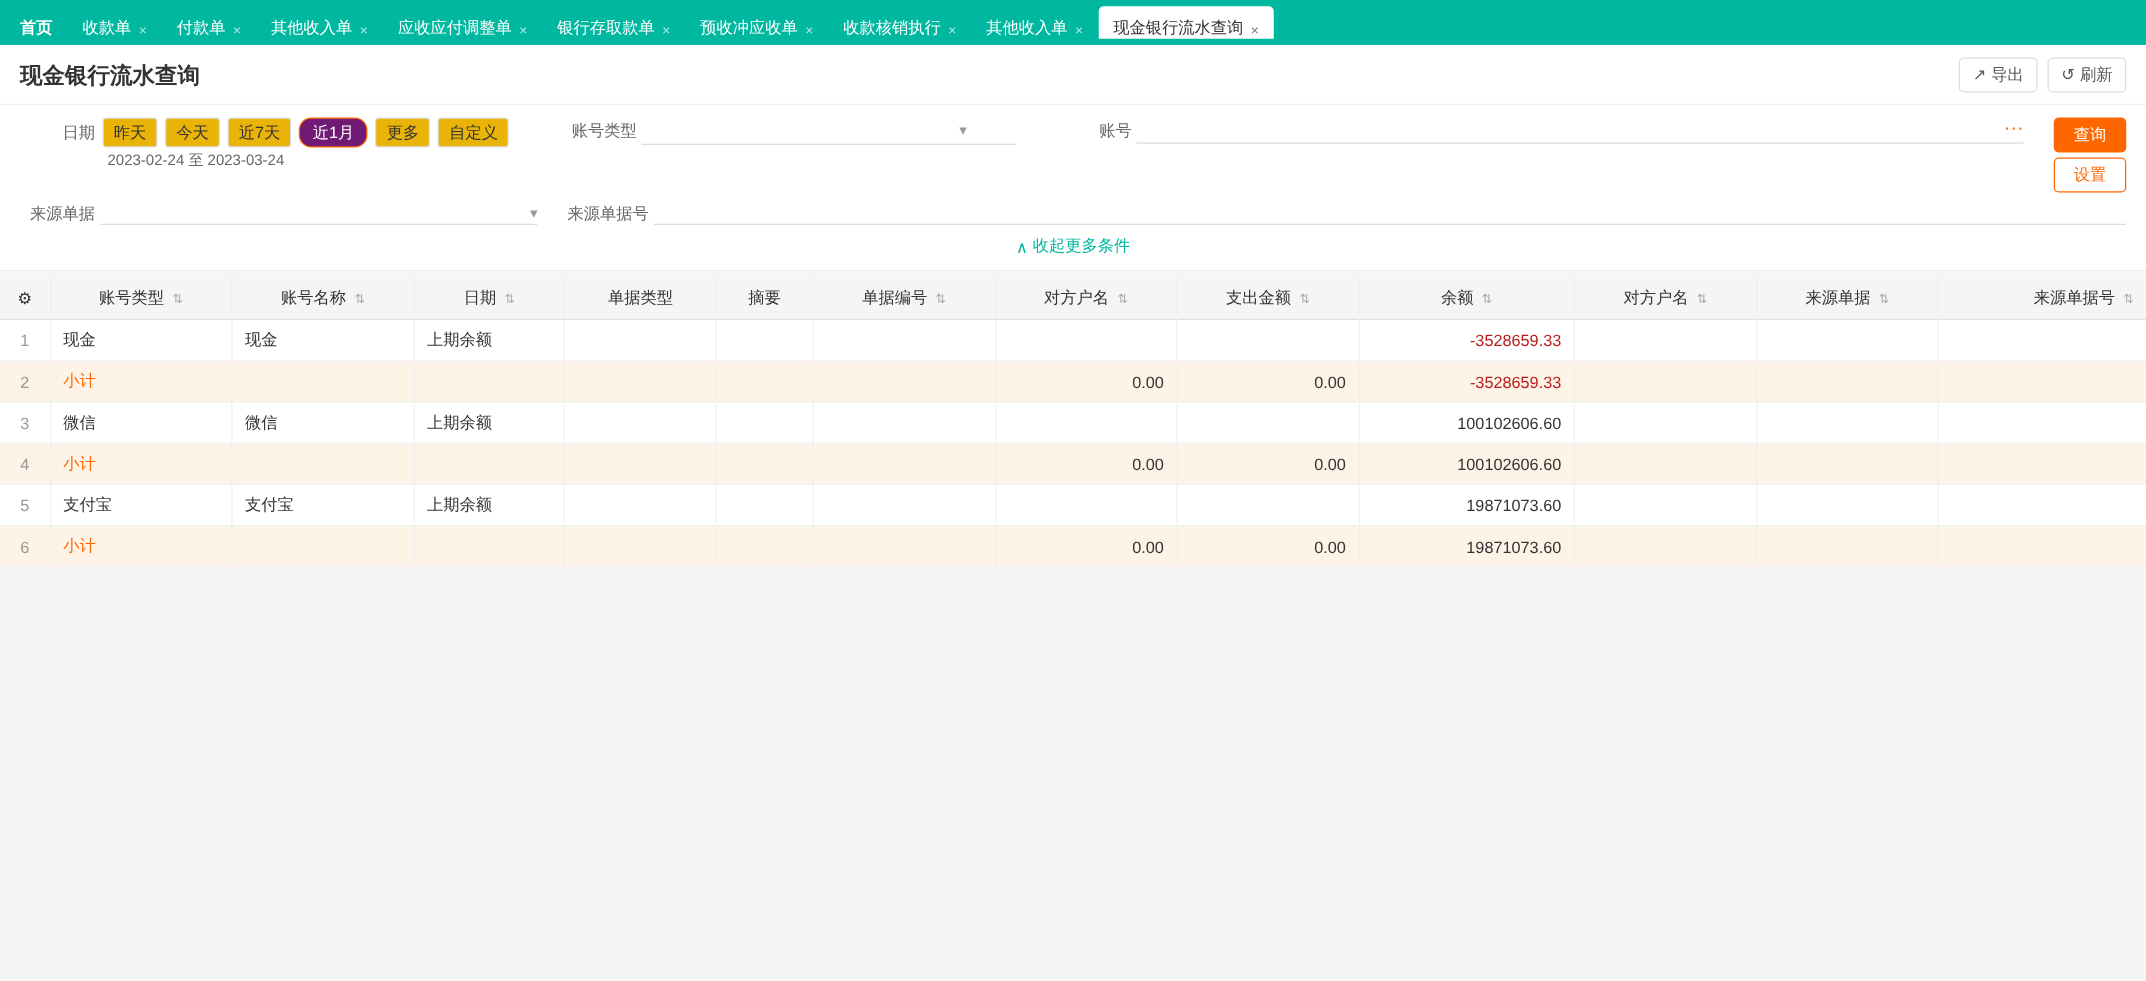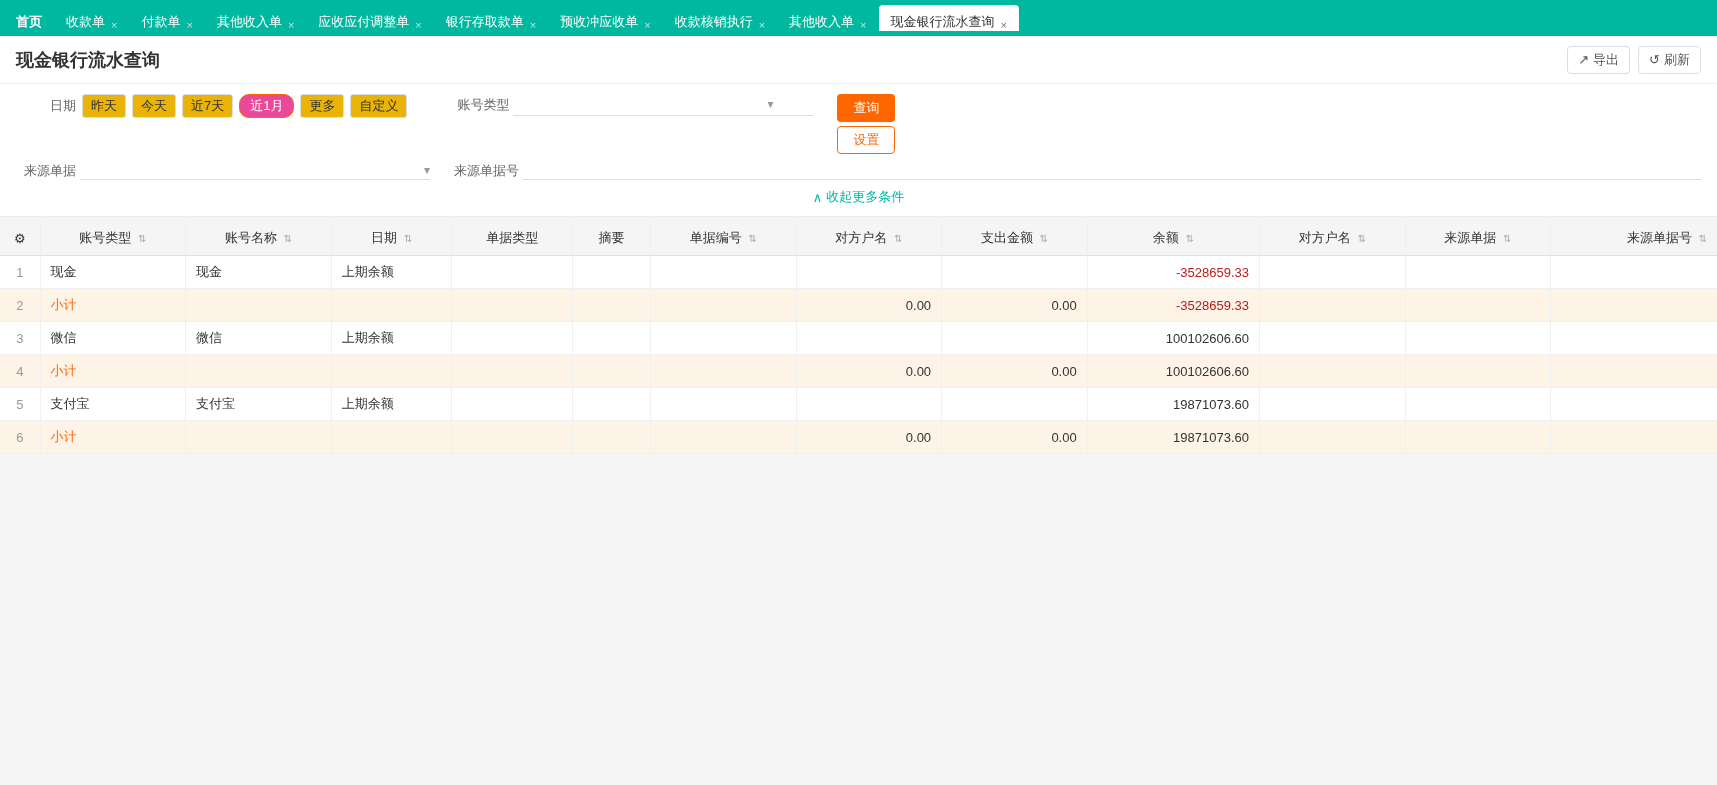--- a/index.html
+++ b/index.html
@@ -90,21 +90,21 @@
     .date-btn {
       padding: 2px 8px;
       border: 1px solid #ddd;
       border-radius: 3px;
       cursor: pointer;
       background: #eab308;
       color: #333;
       font-size: 13px;
     }
     .date-btn.active {
-      background: #ec4899;
+      background: #701a75;
       color: #fff;
       border-color: #f60;
       border-radius: 10px;
       padding: 2px 10px;
     }
     .date-range {
       color: #666;
       font-size: 12px;
       margin-left: 4px;
     }
@@ -284,30 +284,40 @@
         <span class="filter-label">日期</span>
         <div class="date-options">
           <button class="date-btn">昨天</button>
           <button class="date-btn">今天</button>
           <button class="date-btn">近7天</button>
           <button class="date-btn active">近1月</button>
           <button class="date-btn">更多</button>
           <button class="date-btn">自定义</button>
         </div>
       </div>
+      <div style="margin-left:66px;">
+        <span class="date-range">2023-02-24 至 2023-03-24</span>
+      </div>
     </div>
 
     <div style="display:flex; align-items:center; gap:4px; margin-left:30px;">
       <span class="filter-label">账号类型</span>
       <div class="account-type-wrapper">
         <input type="text" class="filter-select" style="min-width: 250px; border: none; outline: none;">
         <span class="dropdown-arrow">▾</span>
       </div>
     </div>
 
+    <div style="display:flex; align-items:center; gap:4px; margin-left:20px; flex:1;">
+      <span class="filter-label">账号</span>
+      <div style="display:flex; align-items:center; flex:1; border-bottom:1px solid #ddd; padding-bottom:2px;">
+        <input type="text" style="border: none; outline: none; flex: 1 1 0%; font-size: 13px;">
+        <span class="three-dots">···</span>
+      </div>
+    </div>
 
     <div style="display:flex; flex-direction:column; gap:4px; margin-left:12px; align-self:flex-start;">
       <button class="query-btn">查询</button>
       <button class="settings-btn">设置</button>
     </div>
   </div>
 
   <div style="display:flex; align-items:center; margin-bottom:8px; gap:12px;">
     <div style="display:flex; align-items:center; gap:4px;">
       <span class="filter-label">来源单据</span>

